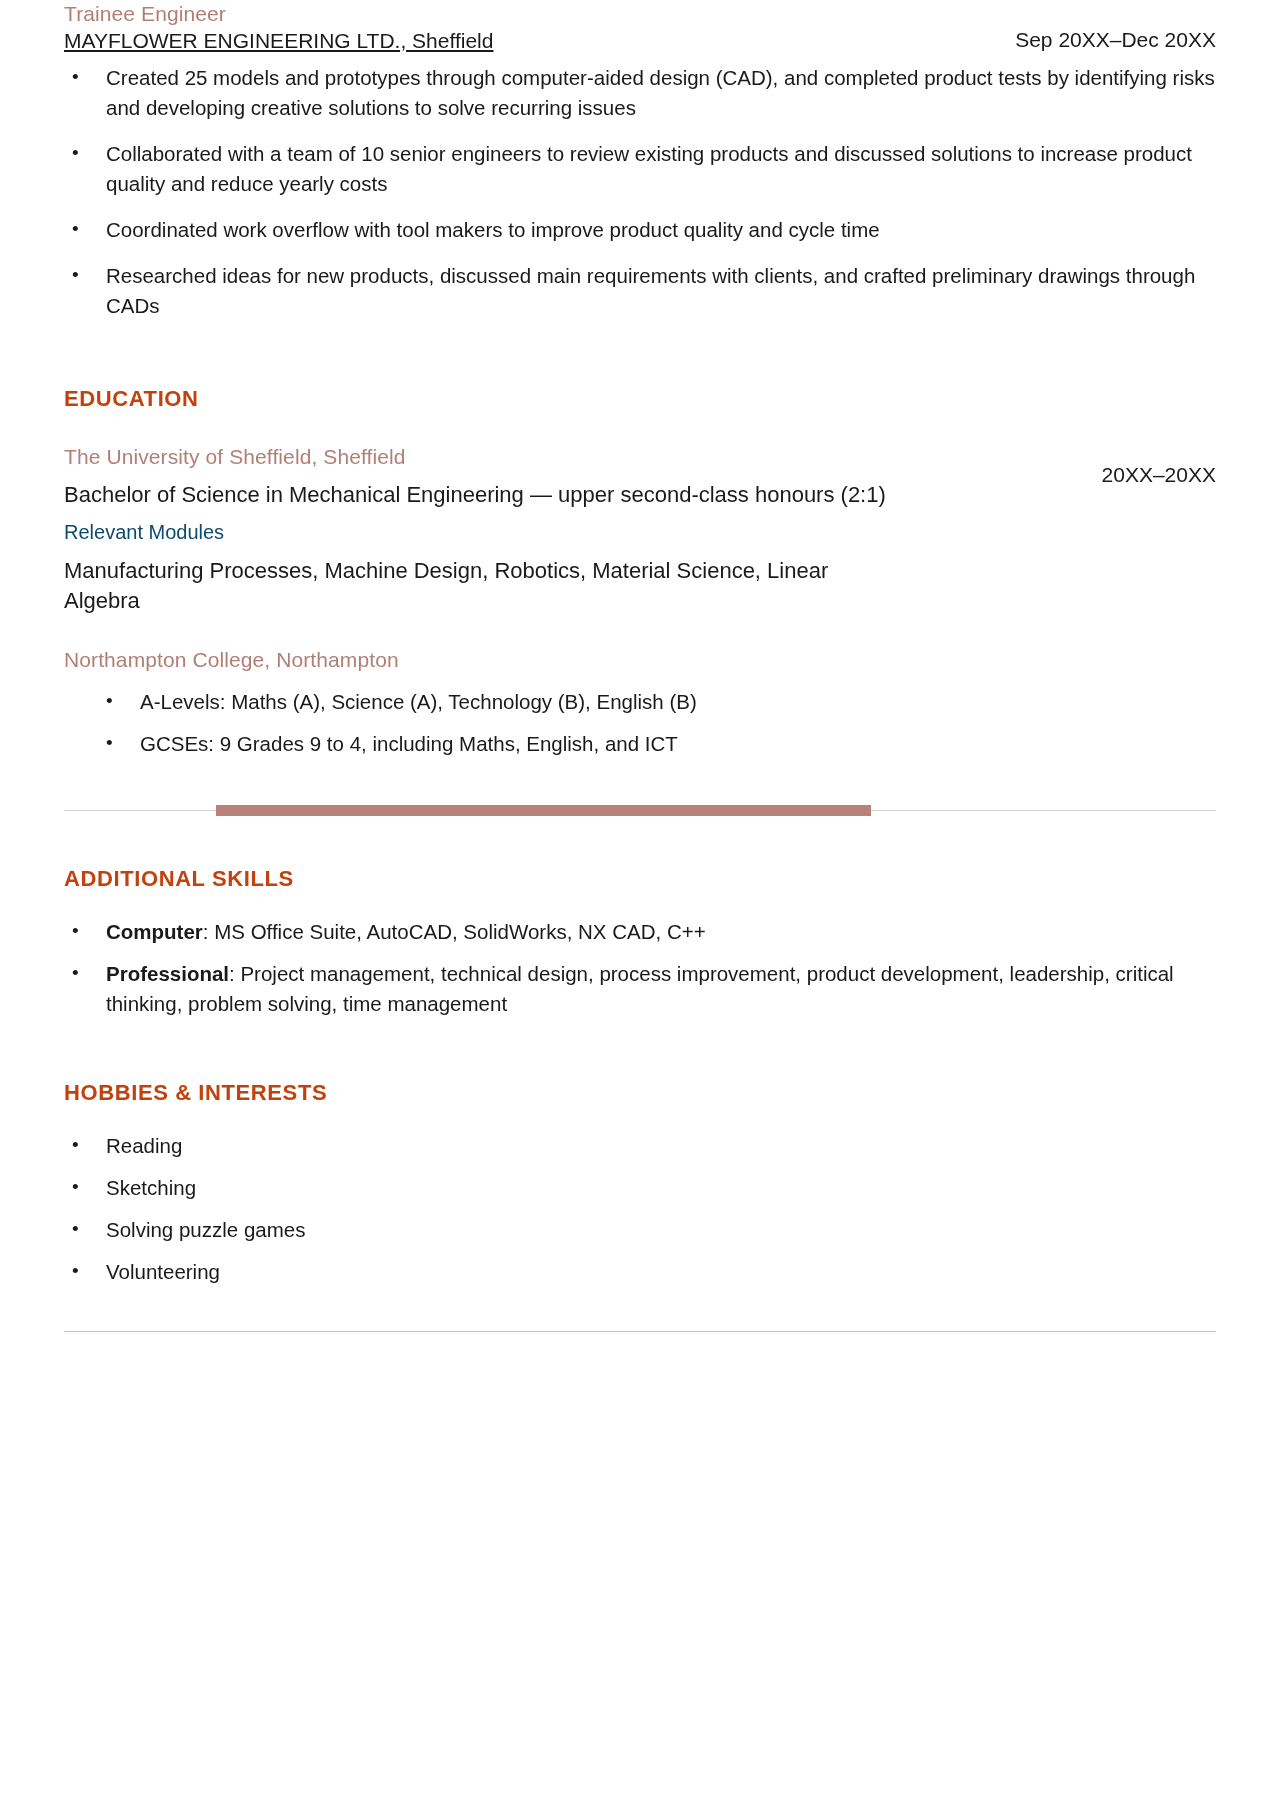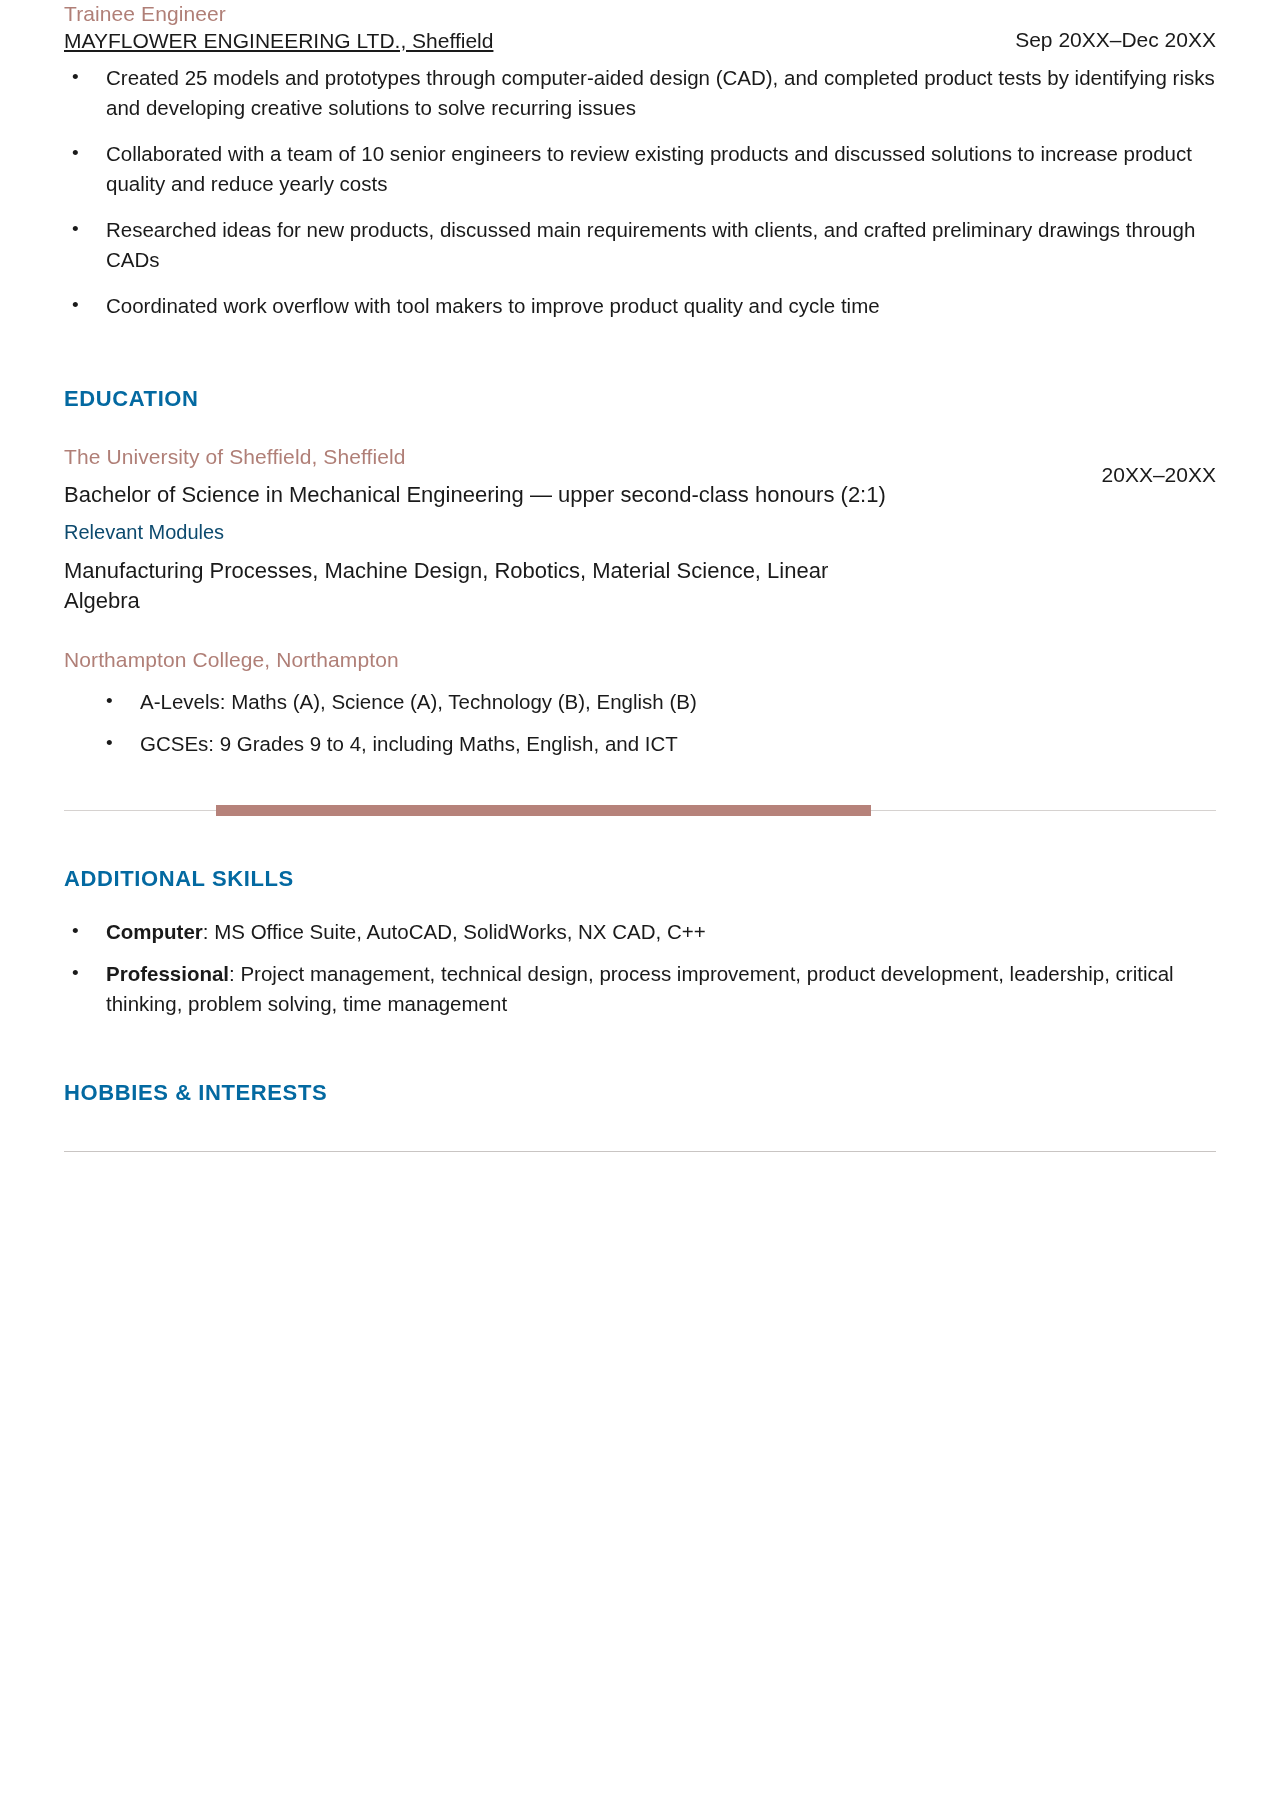--- a/index.html
+++ b/index.html
@@ -39,21 +39,21 @@
     text-decoration: underline;
   }
   .date-line {
     color: #1a1a1a;
     font-size: 21px;
     line-height: 28px;
     font-weight: 400;
     white-space: nowrap;
   }
   .section-heading {
-    color: #0369a1;
+    color: #c2410c;
     font-size: 22px;
     font-weight: 700;
     letter-spacing: 0.6px;
     line-height: 28px;
   }
 
   
   .entry-head {
     display: flex;
     align-items: flex-start;
@@ -162,22 +162,22 @@
       <div class="org-line">MAYFLOWER ENGINEERING LTD., Sheffield</div>
     </div>
     <div class="entry-head-right">
       <div class="date-line">Sep 20XX–Dec 20XX</div>
     </div>
   </div>
 
   <ul class="bullets spaced">
     <li>Created 25 models and prototypes through computer-aided design (CAD), and completed product tests by identifying risks and developing creative solutions to solve recurring issues</li>
     <li>Collaborated with a team of 10 senior engineers to review existing products and discussed solutions to increase product quality and reduce yearly costs</li>
+    <li>Coordinated work overflow with tool makers to improve product quality and cycle time</li>
     <li>Researched ideas for new products, discussed main requirements with clients, and crafted preliminary drawings through CADs</li>
-    <li>Coordinated work overflow with tool makers to improve product quality and cycle time</li>
   </ul>
 
   <div class="sec-gap-lg"></div>
 
   <div class="section-heading">EDUCATION</div>
 
   <div class="sec-gap-md"></div>
 
   <div class="edu-grid">
     <div class="edu-left">
@@ -211,16 +211,22 @@
 
   <ul class="bullets loose" style="margin-top:24px;">
     <li><span class="strong">Computer</span><span>: MS Office Suite, AutoCAD, SolidWorks, NX CAD, C++</span></li>
     <li><span class="strong">Professional</span><span>: Project management, technical design, process improvement, product development, leadership, critical thinking, problem solving, time management</span></li>
   </ul>
 
   <div class="sec-gap-lg"></div>
 
   <div class="section-heading">HOBBIES &amp; INTERESTS</div>
 
+  <ul class="bullets loose" style="margin-top:24px;">
+    <li>Reading</li>
+    <li>Sketching</li>
+    <li>Solving puzzle games</li>
+    <li>Volunteering</li>
+  </ul>
 
   <div class="bottom-rule"></div>
 
 </div>
 
 </body></html>

